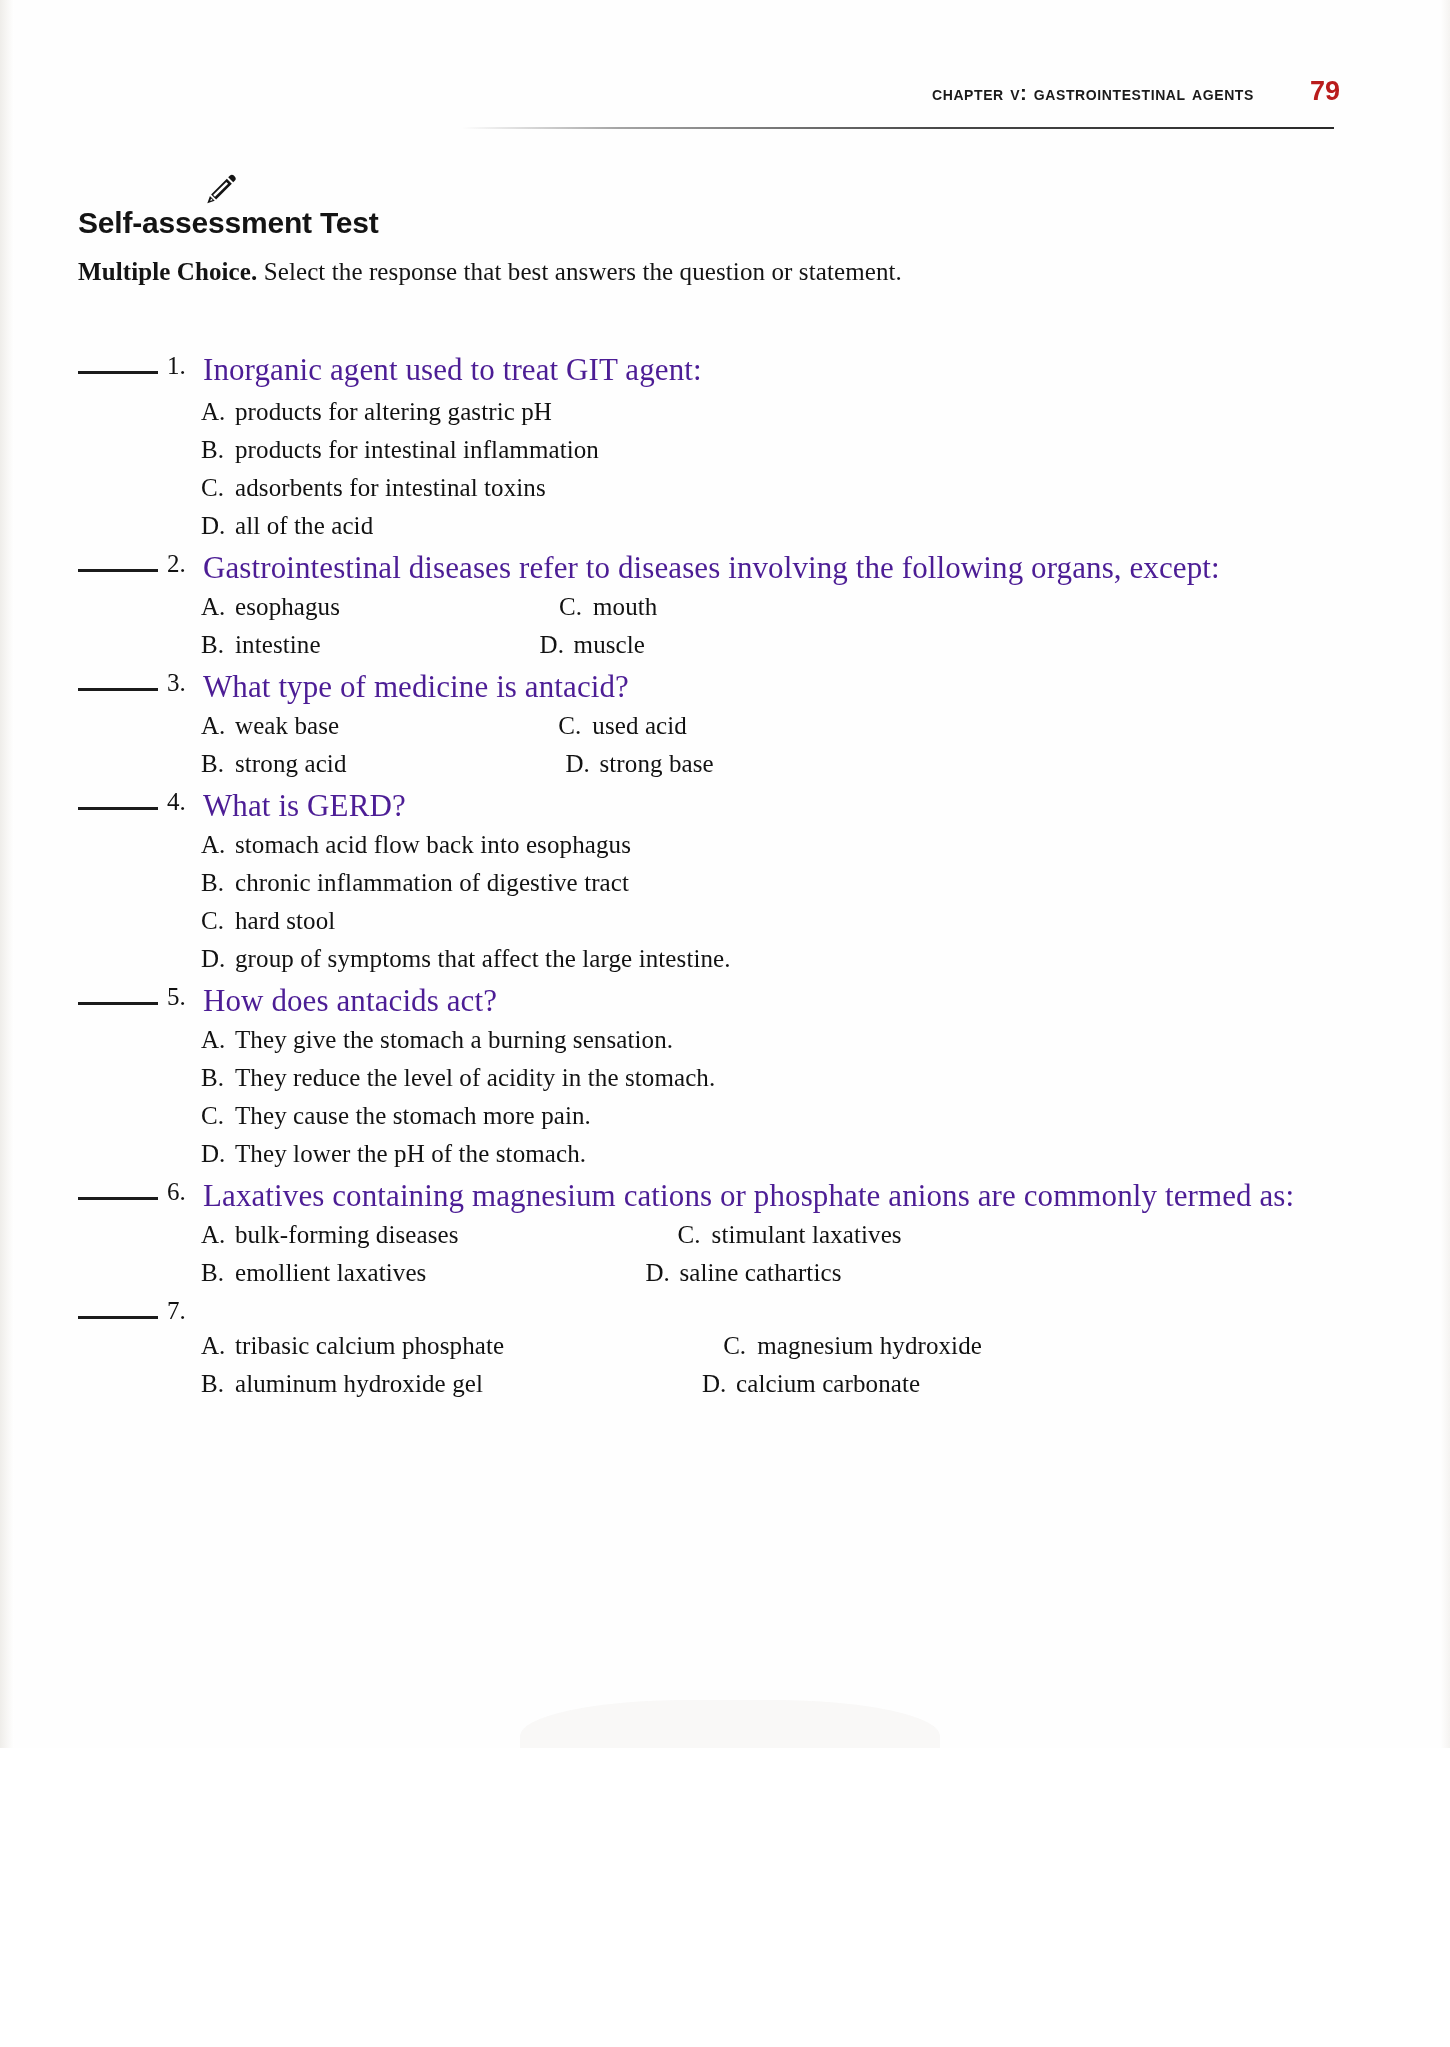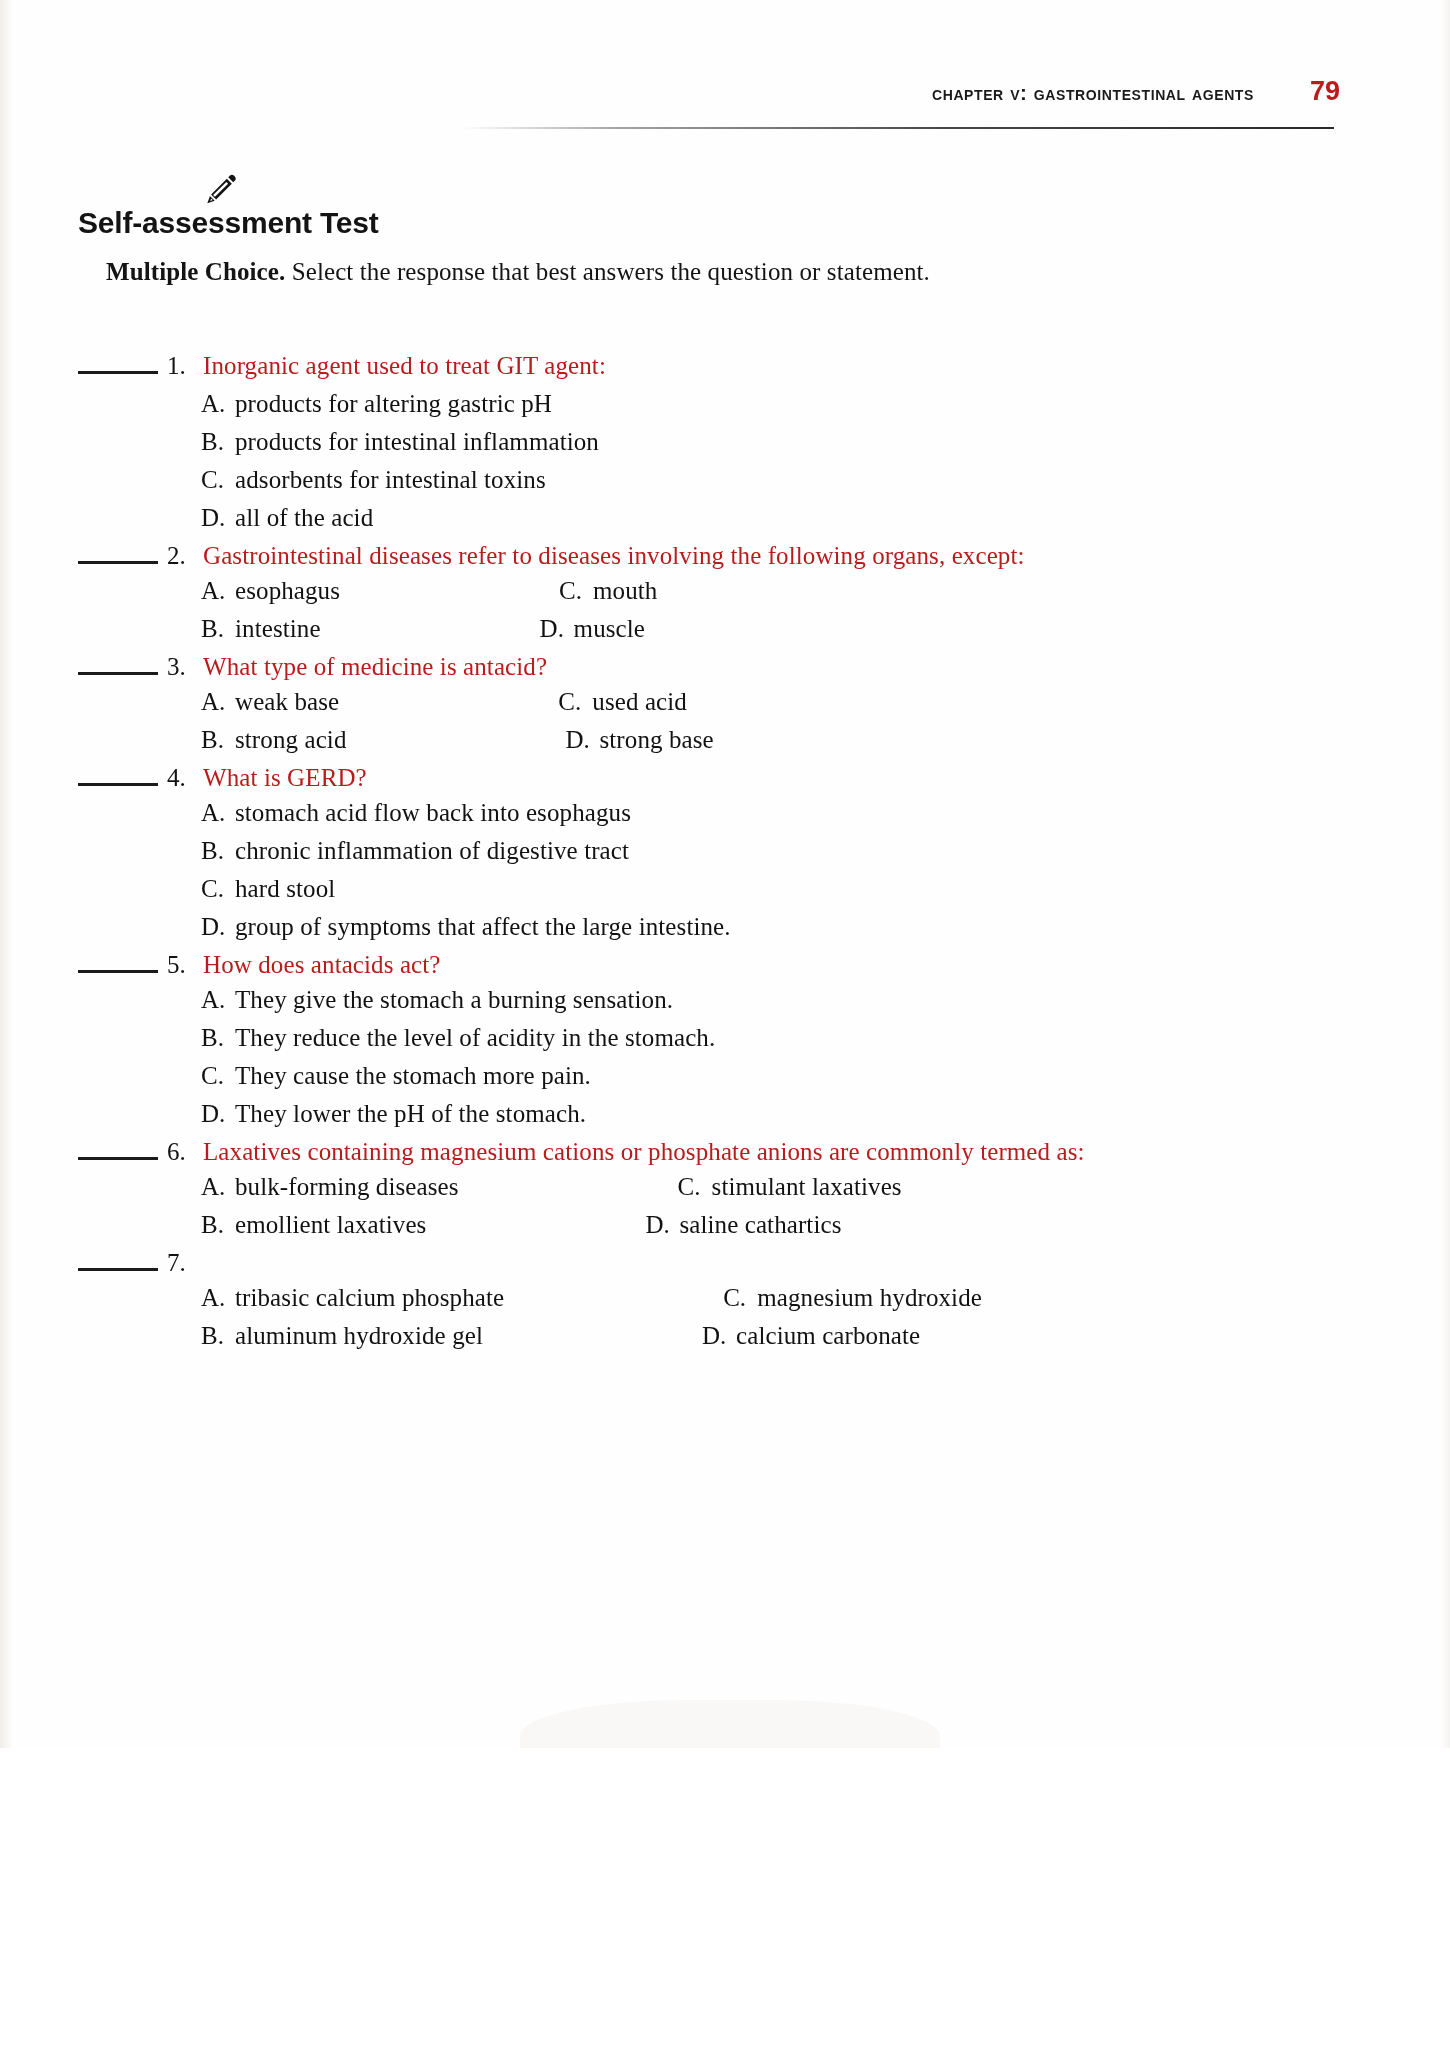--- a/index.html
+++ b/index.html
@@ -104,21 +104,21 @@
 
   
   .instructions {
     position: absolute;
     left: 78px;
     top: 258px;
     font-size: 25px;
     color: #141414;
     letter-spacing: .1px;
   }
-  .instructions b { font-weight: bold; margin-left: 28px; }
+  .instructions b { font-weight: bold; }
 
   
   .qlist {
     position: absolute;
     left: 78px;
     top: 352px;
     width: 1270px;
   }
   .question {
     position: relative;
@@ -138,22 +138,22 @@
     flex: 0 0 auto;
   }
   .qnum {
     font-size: 25px;
     color: #121212;
     width: 36px;
     flex: 0 0 auto;
     text-align: left;
   }
   .qtext {
-    font-size: 25px;
-    color: #b91c1c;
+    font-size: 31px;
+    color: #4c1d95;
     letter-spacing: .1px;
   }
   
   .opts {
     margin-top: 7px;
     margin-bottom: 9px;
   }
   .opt-row {
     display: flex;
     margin-bottom: 10px;

